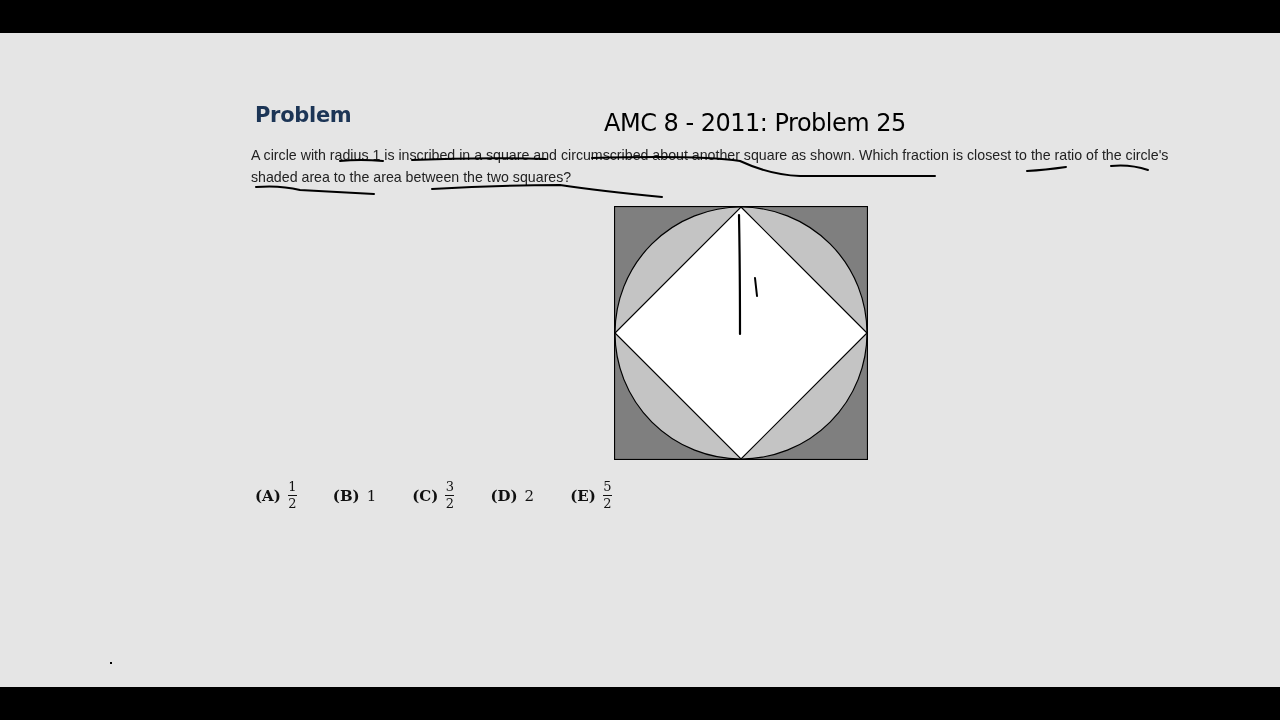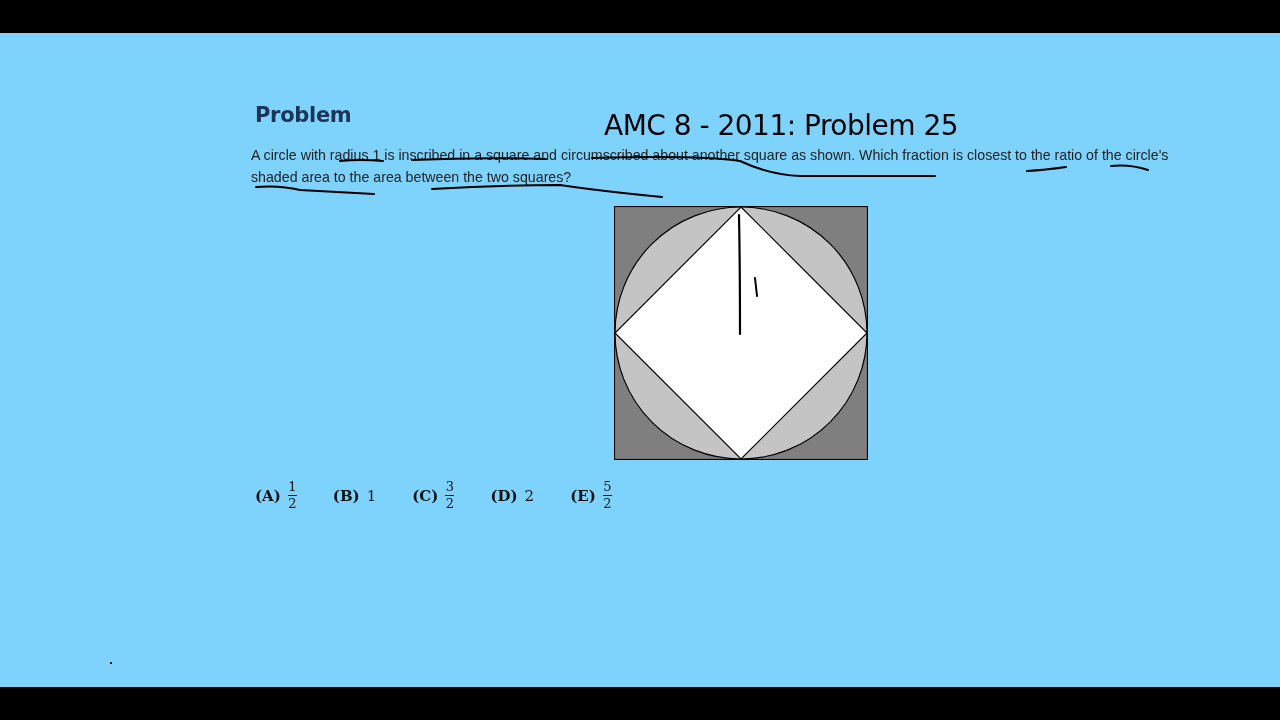--- a/index.html
+++ b/index.html
@@ -1,19 +1,19 @@
 <!DOCTYPE html>
 <html><head>
 <meta charset="utf-8">
 <style>
   html, body { margin:0; padding:0; }
   body { width:1280px; height:720px; background:#000; position:relative; overflow:hidden; font-family:"Liberation Sans", sans-serif; }
-  .canvas { position:absolute; left:0; top:33px; width:1280px; height:654px; background:#7dd3fc; }
+  .canvas { position:absolute; left:0; top:33px; width:1280px; height:654px; background:#e5e5e5; }
   .heading { position:absolute; left:255px; top:70px; font-size:21px; font-weight:bold; color:#1c3556; font-family:"DejaVu Sans", sans-serif; letter-spacing:-0.3px; }
-  .title { position:absolute; left:604px; top:76px; font-size:28px; color:#000; font-family:"DejaVu Sans", sans-serif; letter-spacing:-0.5px; }
+  .title { position:absolute; left:604px; top:76px; font-size:24px; color:#000; font-family:"DejaVu Sans", sans-serif; letter-spacing:-0.5px; }
   .problem-text { position:absolute; left:251px; top:111px; width:960px; font-size:14.2px; line-height:22px; color:#222; font-family:"Liberation Sans", sans-serif; }
   .figure { position:absolute; left:614px; top:173px; width:254px; height:254px; }
   .answers { position:absolute; left:255px; top:447px; display:flex; align-items:center; font-family:"DejaVu Serif", serif; font-size:15px; color:#111; }
   .choice { display:flex; align-items:center; margin-right:36px; }
   .choice .lbl { font-weight:bold; margin-right:7px; }
   .frac { display:inline-flex; flex-direction:column; align-items:center; font-size:13px; line-height:14px; }
   .frac .bar { width:9px; border-top:1px solid #111; margin:1px 0; }
   .dot { position:absolute; left:110px; top:629px; width:2px; height:2px; background:#000; }
   .annot { position:absolute; left:0; top:0; width:1280px; height:654px; pointer-events:none; }
 </style>

